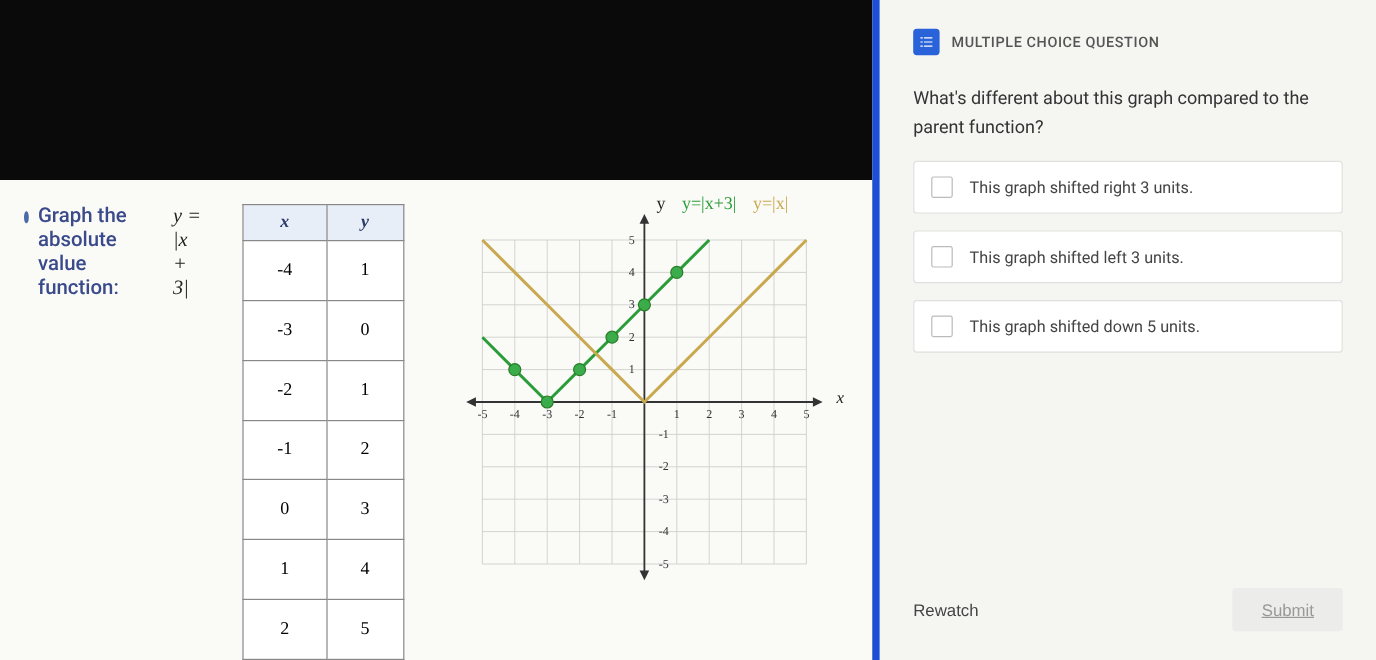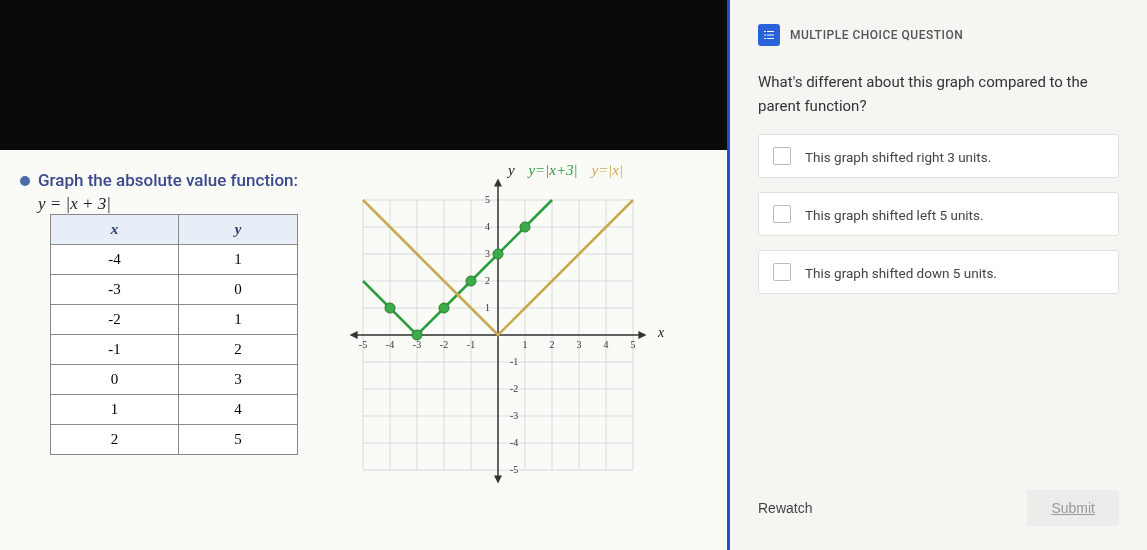--- a/index.html
+++ b/index.html
@@ -23,21 +23,20 @@
     }
     .content-area {
       flex: 1;
       background: #fafaf7;
       padding: 20px 20px 0 20px;
       display: flex;
       gap: 30px;
     }
     .left-content {
       display: flex;
-      flex-direction: column;
     }
     .title-row {
       display: flex;
       align-items: flex-start;
       gap: 8px;
       margin-bottom: 4px;
     }
     .bullet {
       width: 10px;
       height: 10px;
@@ -77,21 +76,20 @@
     }
     .chart-wrap {
       flex: 1;
       position: relative;
     }
     .chart-legend {
       position: absolute;
       top: -8px;
       left: 180px;
       font-family: 'Times New Roman', serif;
-      font-style: italic;
       font-size: 15px;
     }
     .legend-y { color: #222; margin-right: 10px; }
     .legend-g { color: #2a9d3a; margin-right: 10px; }
     .legend-t { color: #c9a94f; }
     .axis-label-x {
       position: absolute;
       font-family: 'Times New Roman', serif;
       font-style: italic;
       font-size: 14px;
@@ -99,21 +97,21 @@
     }
     svg.chart {
       display: block;
     }
     .right-panel {
       width: 420px;
       background: #f5f5f2;
       padding: 24px 28px;
       display: flex;
       flex-direction: column;
-      border-left: 3px solid #1d4ed8;
+      border-left: 6px solid #1d4ed8;
     }
     .mc-header {
       display: flex;
       align-items: center;
       gap: 10px;
       margin-bottom: 24px;
     }
     .mc-icon {
       width: 22px;
       height: 22px;
@@ -320,21 +318,21 @@
     <div class="mc-label">MULTIPLE CHOICE QUESTION</div>
   </div>
   <div class="question">What's different about this graph compared to the parent function?</div>
   <div class="options" id="options">
       <div class="option">
         <div class="checkbox"></div>
         <div class="option-text">This graph shifted right 3 units.</div>
       </div>
       <div class="option">
         <div class="checkbox"></div>
-        <div class="option-text">This graph shifted left 5 units.</div>
+        <div class="option-text">This graph shifted left 3 units.</div>
       </div>
       <div class="option">
         <div class="checkbox"></div>
         <div class="option-text">This graph shifted down 5 units.</div>
       </div>
     </div>
   <div class="footer">
     <button class="rewatch">Rewatch</button>
     <button class="submit">Submit</button>
   </div>

